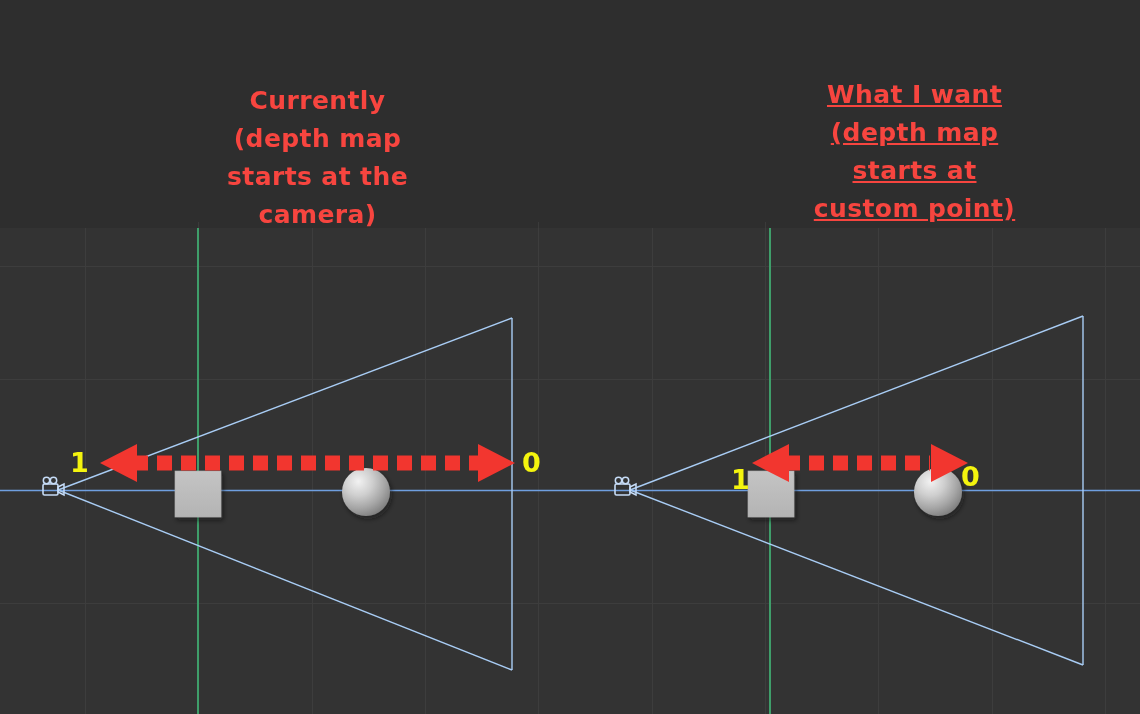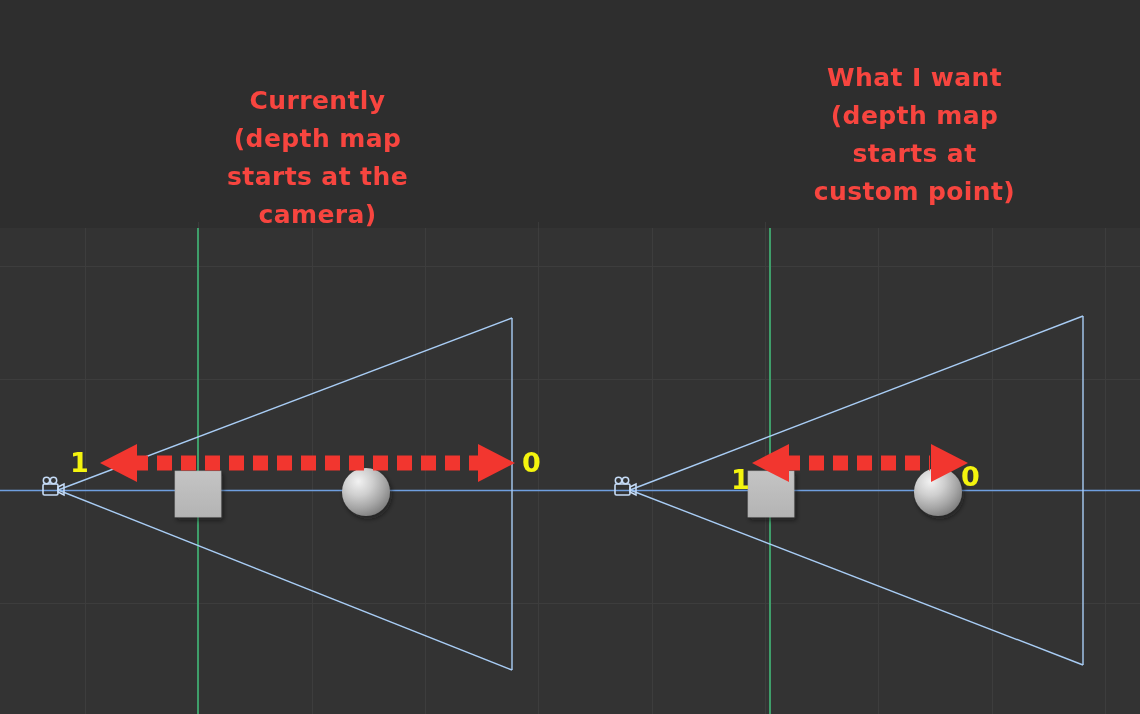--- a/index.html
+++ b/index.html
@@ -17,21 +17,21 @@
   
   #scene{position:absolute;left:0;top:0;width:1140px;height:714px;}
 
   
   .caption{
     position:absolute;text-align:center;color:#f7453f;
     font-weight:bold;font-size:25px;line-height:38px;
     letter-spacing:0.4px;white-space:pre-line;
   }
   #caption-left{left:185px;top:82px;width:265px;}
-  #caption-right{left:782px;top:59px;width:265px;}
+  #caption-right{left:782px;top:76px;width:265px;text-decoration:underline;}
 
   
   .numlabel{
     position:absolute;color:#f4f40e;font-weight:bold;font-size:27px;
     line-height:27px;
   }
 </style>
 </head>
 <body>
 

